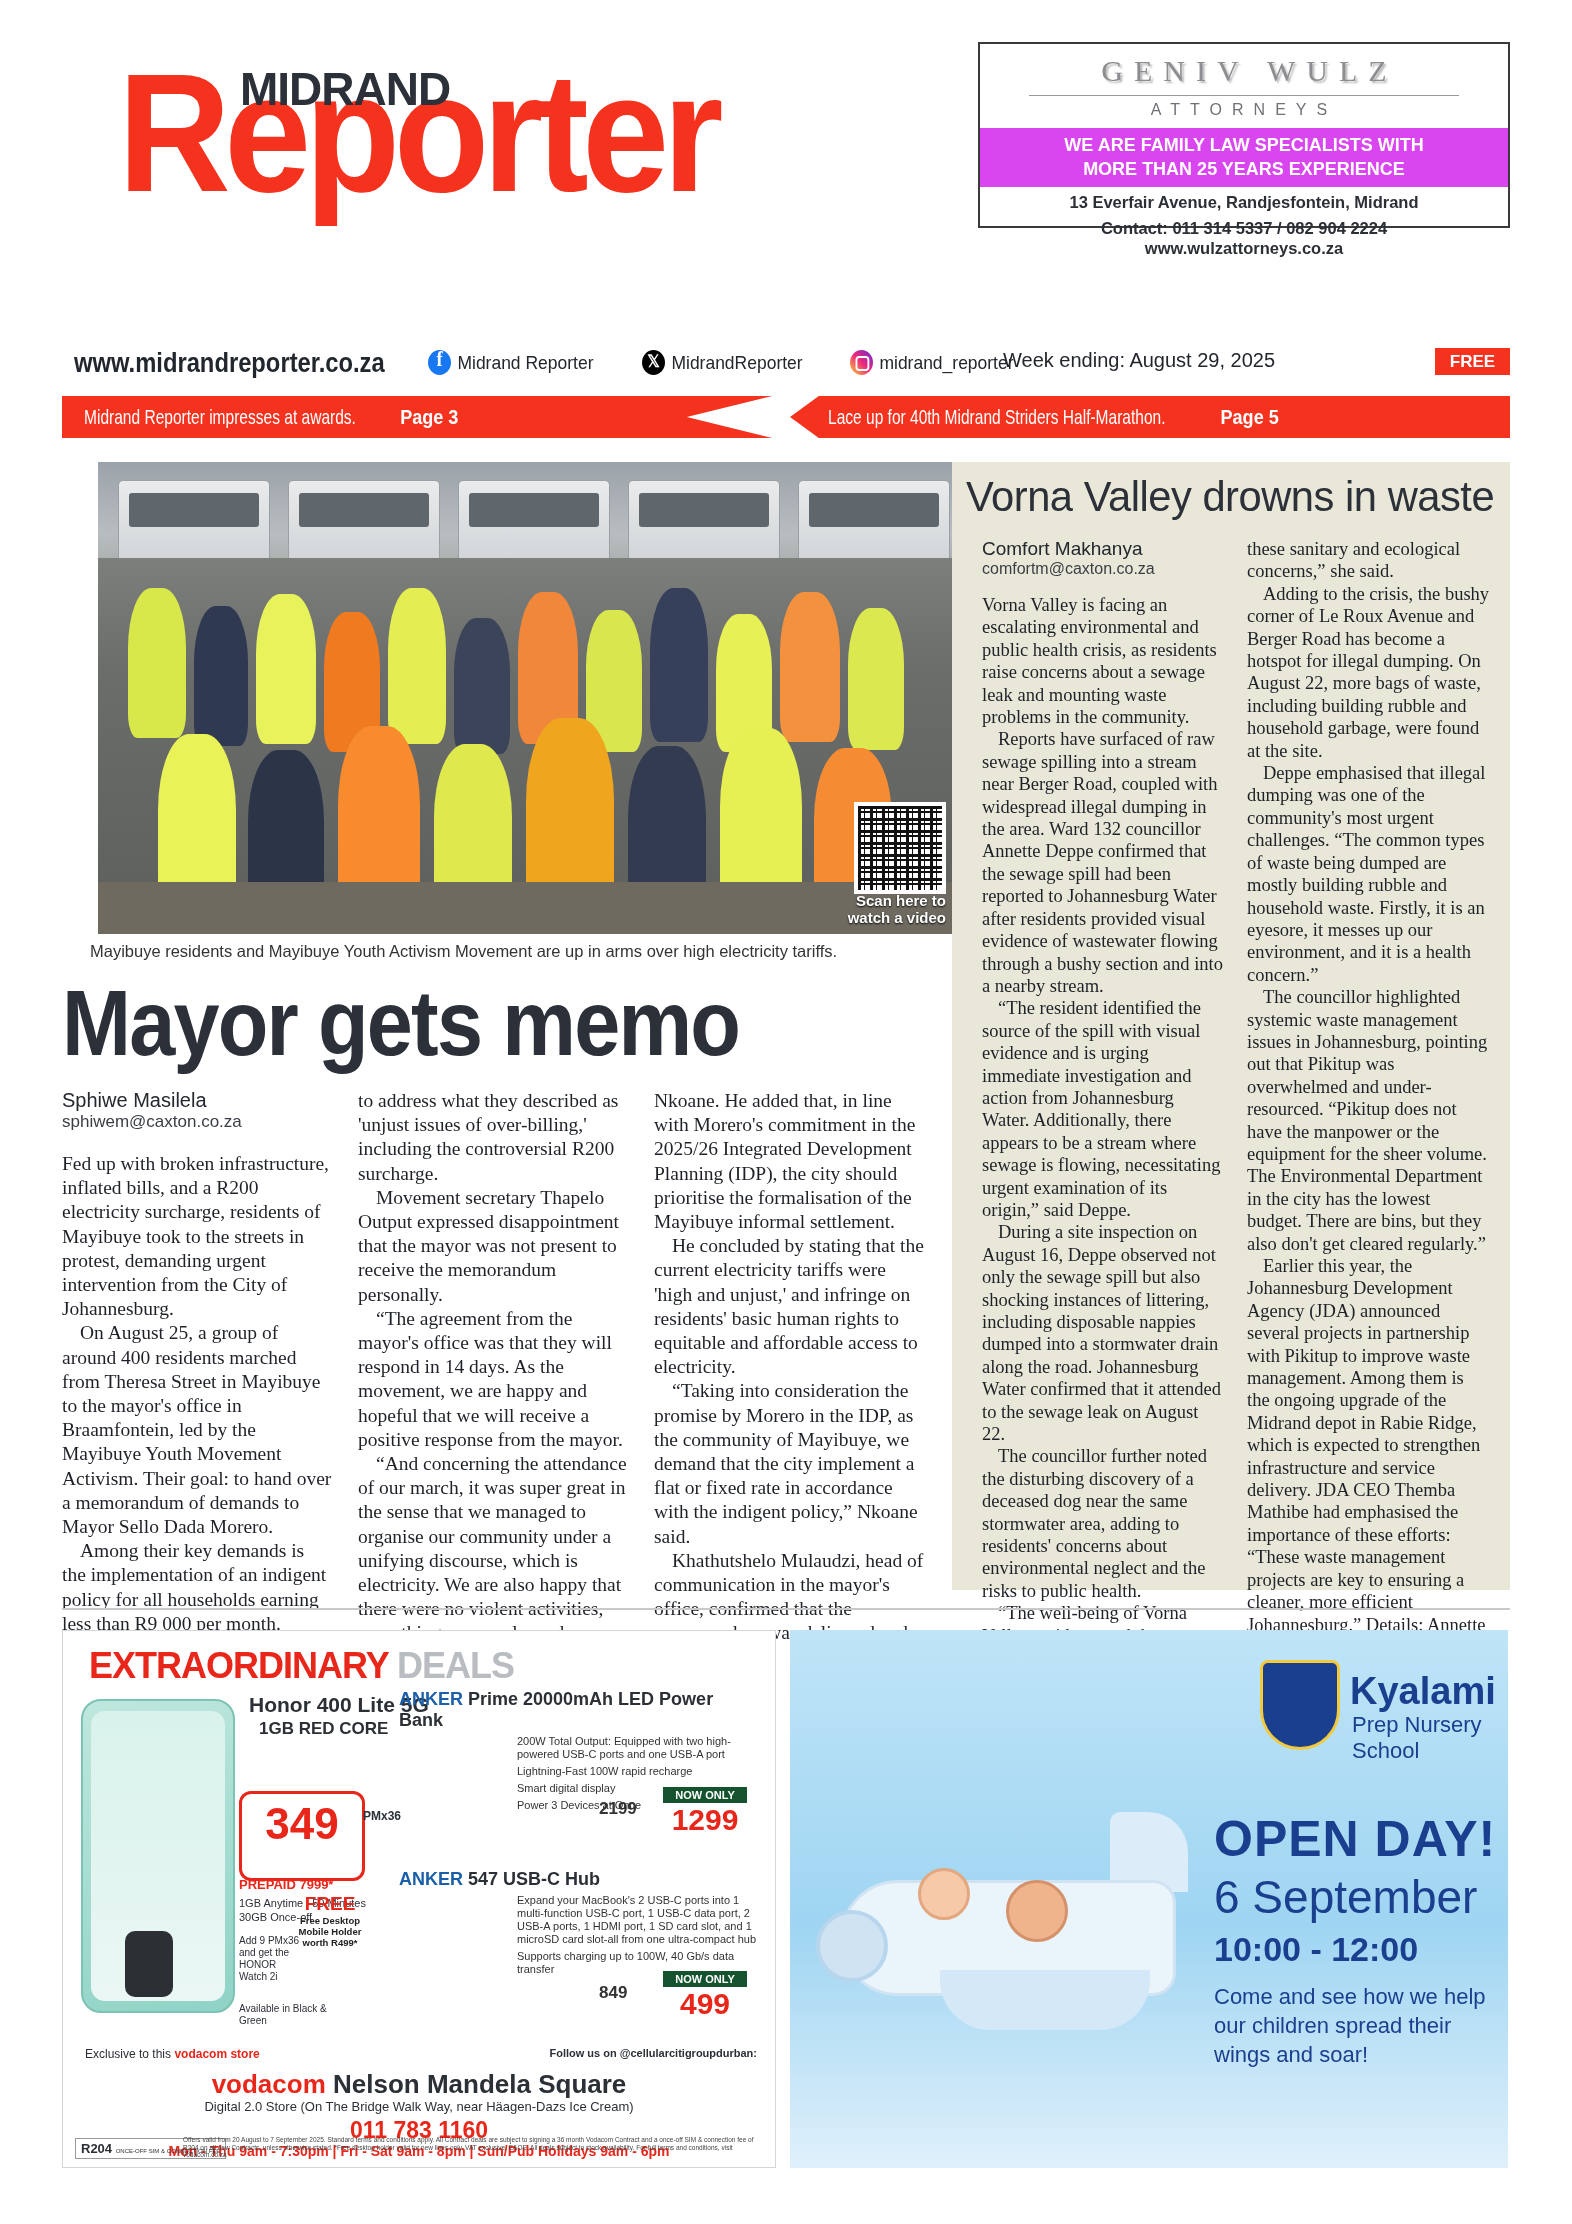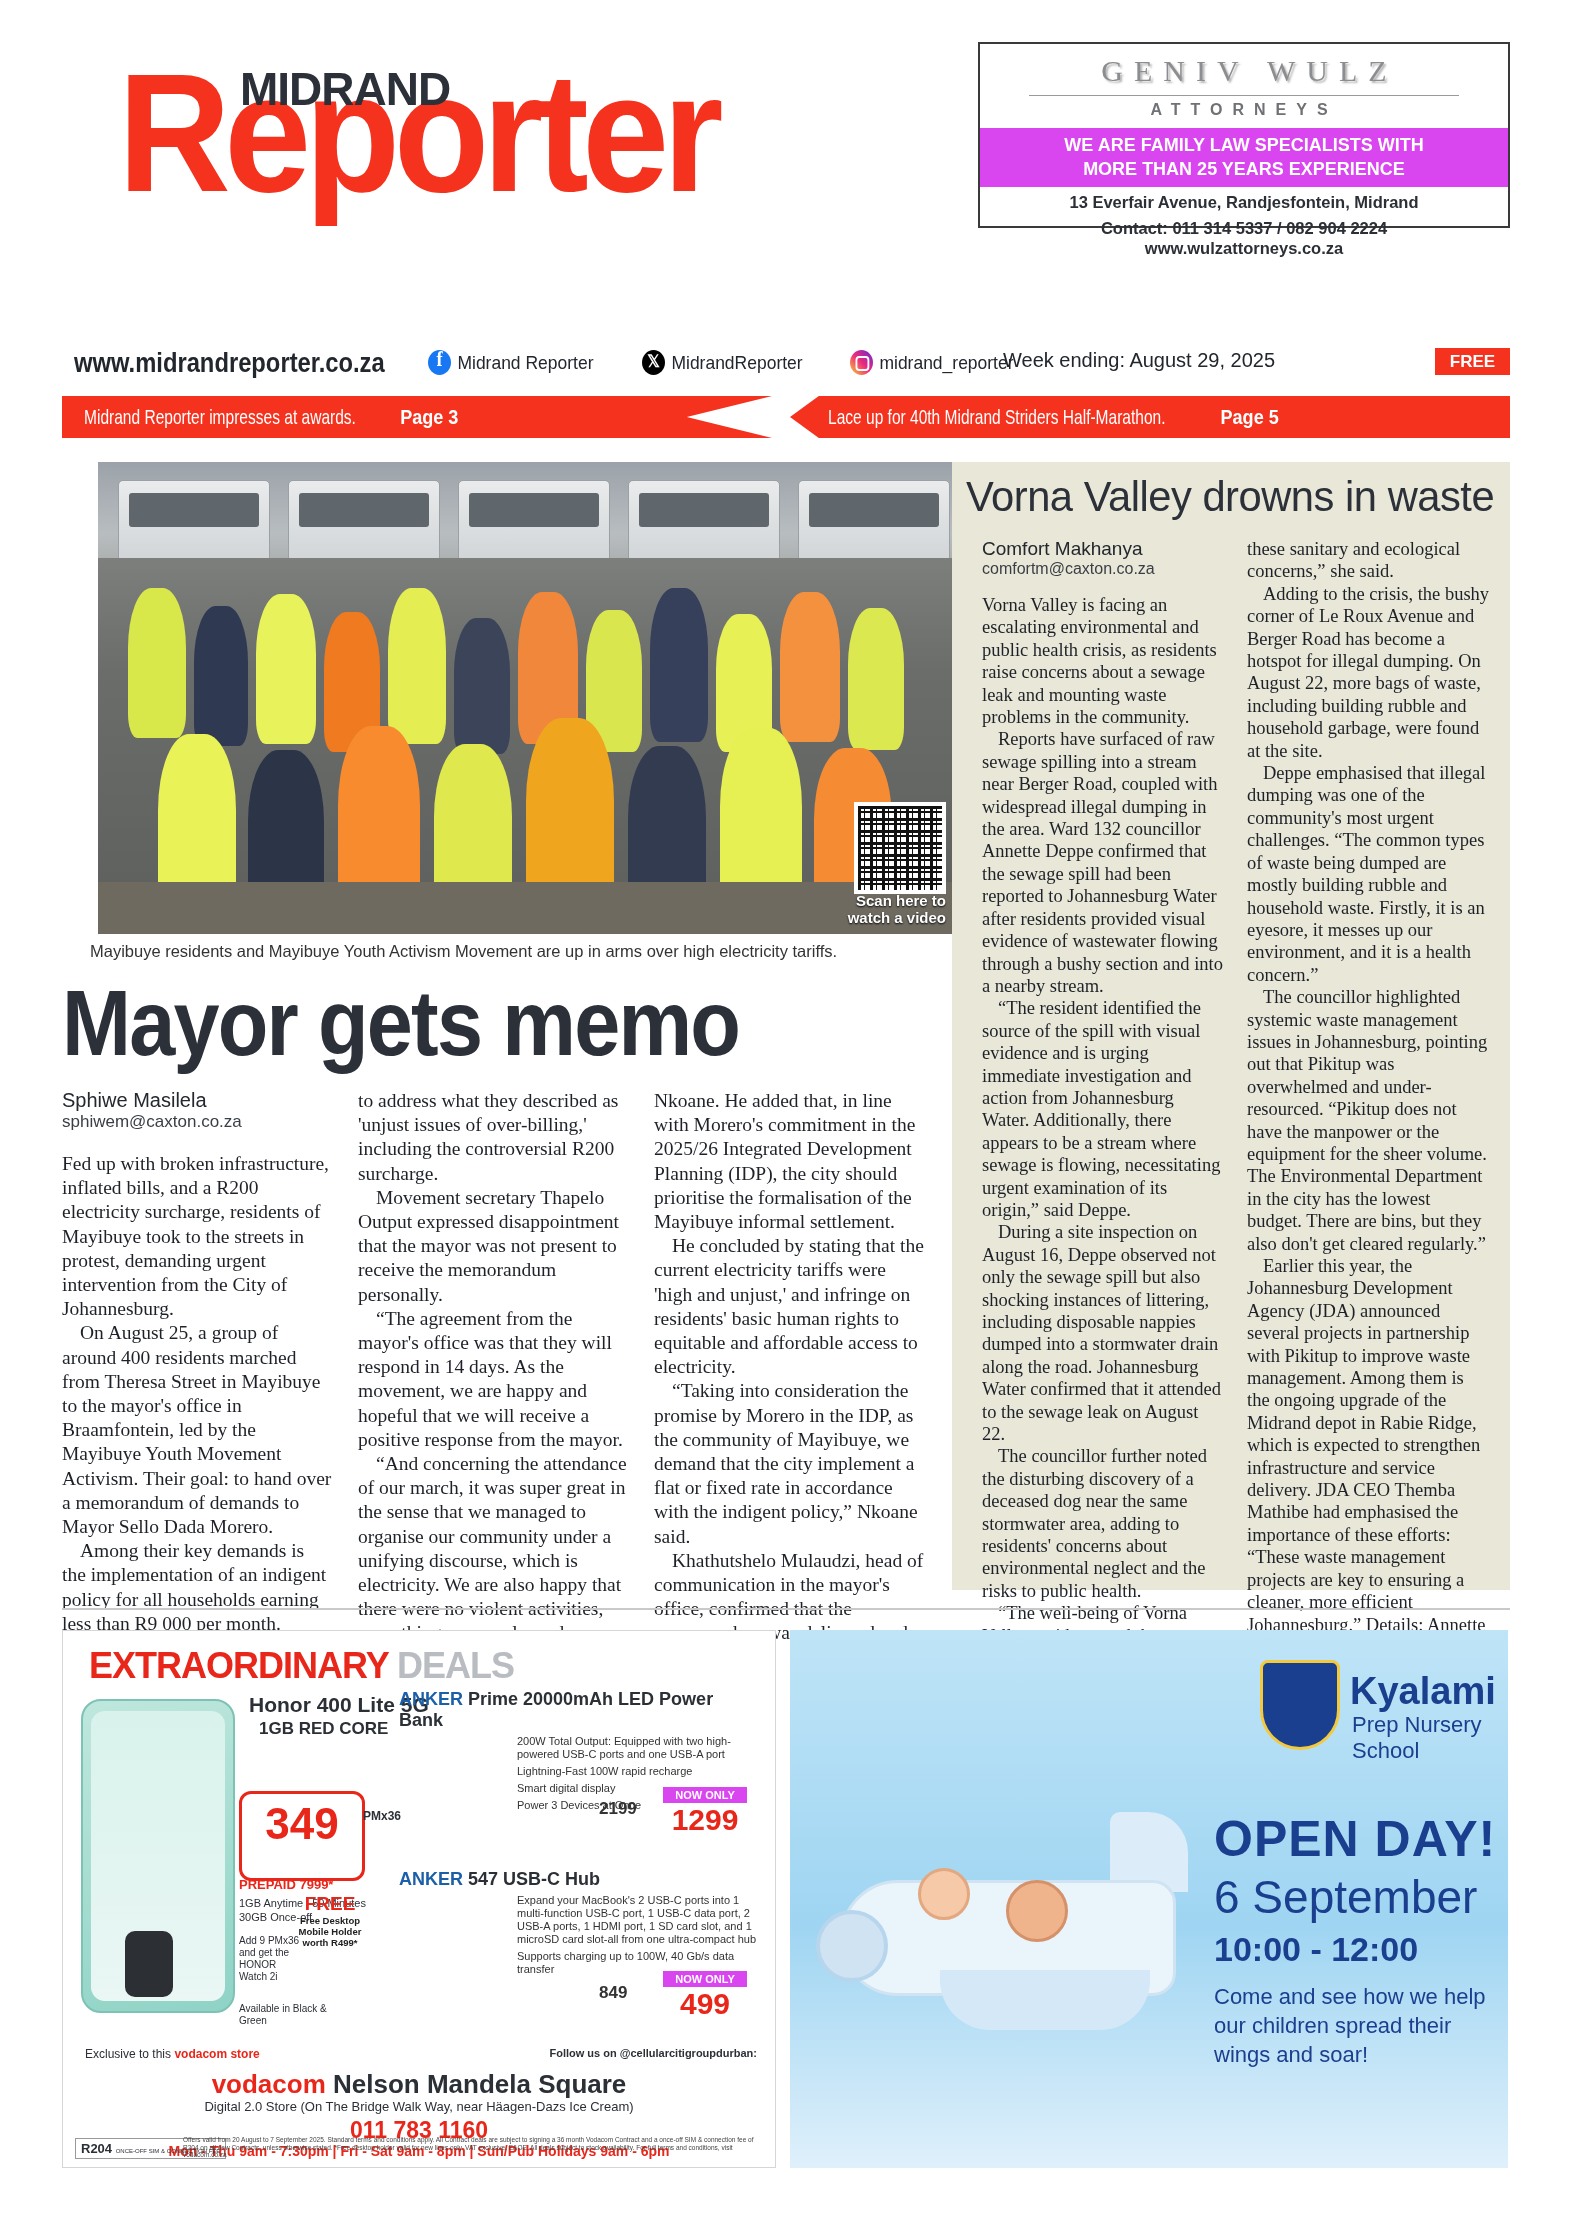--- a/index.html
+++ b/index.html
@@ -9,21 +9,21 @@
   
   .masthead{position:absolute;left:0;top:0;width:1572px;height:330px;}
   .logo-wrap{position:absolute;left:62px;top:28px;width:620px;height:215px;}
   .logo-midrand{position:absolute;left:178px;top:34px;font-size:46px;font-weight:bold;letter-spacing:-1px;color:#2b3039;font-family:"Liberation Sans",sans-serif;}
   .logo-reporter{position:absolute;left:56px;top:30px;font-size:168px;line-height:150px;font-weight:bold;color:#f5321e;font-family:"Liberation Sans",sans-serif;letter-spacing:-7px;transform:scaleX(0.93);transform-origin:left top;}
 
   .adbox{position:absolute;left:978px;top:42px;width:532px;height:186px;border:2px solid #3a3a3a;background:#fff;box-sizing:border-box;}
   .ad-brand{text-align:center;padding-top:10px;}
   .ad-brand-name{font-family:"Liberation Serif",serif;font-size:30px;letter-spacing:11px;color:#8b8d90;text-shadow:2px 2px 2px rgba(120,120,120,.55);font-weight:normal;padding-left:11px;}
   .ad-rule{width:430px;height:1px;background:#9a9a9a;margin:7px auto 5px auto;}
-  .ad-attorneys{font-size:16px;letter-spacing:10px;color:#6f7175;font-weight:bold;}
+  .ad-attorneys{font-size:16px;letter-spacing:10px;color:#6f7175;font-weight:normal;}
   .ad-red{background:#d946ef;color:#fff;font-weight:bold;font-size:18px;line-height:24px;text-align:center;padding:5px 4px 6px 4px;margin-top:9px;}
   .ad-contact{text-align:center;font-size:16.5px;line-height:21px;font-weight:bold;color:#2b2f36;padding-top:5px;}
   .ad-url{text-align:center;font-size:16.5px;font-weight:bold;color:#2b2f36;}
 
   .infobar{position:absolute;left:0;top:348px;width:1572px;height:34px;}
   .site-url{position:absolute;left:74px;top:0;font-size:27px;font-weight:bold;color:#22262d;font-family:"Liberation Sans",sans-serif;transform:scaleX(0.88);transform-origin:left top;}
   .social{position:absolute;top:2px;display:flex;align-items:center;gap:7px;font-size:19px;color:#22262d;transform:scaleX(0.92);transform-origin:left top;}
   .social-ico{width:25px;height:25px;border-radius:50%;display:inline-block;position:relative;flex:0 0 auto;}
   .ico-fb{background:#1877f2;}
   .ico-fb::after{content:"f";position:absolute;left:0;top:-2px;width:25px;text-align:center;color:#fff;font-size:20px;font-weight:bold;font-family:"Liberation Serif",serif;}
@@ -97,21 +97,21 @@
   .watch{position:absolute;left:62px;top:300px;width:48px;height:66px;border-radius:10px;background:#2c2f33;}
   .pricebox{position:absolute;left:176px;top:160px;width:120px;height:84px;border:3px solid #e8271a;border-radius:12px;}
   .pricebox b{display:block;text-align:center;font-size:44px;color:#e8271a;line-height:60px;}
   .honor-ttl{position:absolute;left:186px;top:62px;font-size:21px;font-weight:bold;}
   .honor-sub{position:absolute;left:196px;top:88px;font-size:17px;font-weight:bold;}
   .freeblk{position:absolute;left:228px;top:262px;width:78px;text-align:center;font-size:12px;font-weight:bold;color:#e8271a;}
   .anker1{position:absolute;left:336px;top:58px;width:360px;}
   .anker-h{font-size:18px;font-weight:bold;}
   .anker-h .blue{color:#1b5fa8;}
   .anker-li{font-size:11px;line-height:13px;color:#333;margin-top:4px;}
-  .nowonly{position:absolute;background:#d946ef;color:#fff;font-size:11px;font-weight:bold;text-align:center;width:84px;padding:2px 0;}
+  .nowonly{position:absolute;background:#14532d;color:#fff;font-size:11px;font-weight:bold;text-align:center;width:84px;padding:2px 0;}
   .nowprice{position:absolute;width:84px;text-align:center;font-size:30px;font-weight:bold;color:#e8271a;}
   .oldprice{position:absolute;font-size:17px;font-weight:bold;color:#333;}
   .vbrand{position:absolute;left:0;right:0;text-align:center;font-size:26px;font-weight:bold;}
   .vbrand .vr{color:#e8271a;}
   .vsmall{position:absolute;left:0;right:0;text-align:center;font-size:13px;}
   .vphone{position:absolute;left:0;right:0;text-align:center;font-size:23px;font-weight:bold;color:#e8271a;}
   .vhours{position:absolute;left:0;right:0;text-align:center;font-size:14px;font-weight:bold;color:#e8271a;}
   .vterms{position:absolute;left:120px;right:12px;bottom:8px;font-size:6.5px;line-height:7.6px;color:#444;}
   .vr204{position:absolute;left:12px;bottom:8px;font-size:13px;font-weight:bold;border:1px solid #999;padding:2px 5px;}
   .vsocial{position:absolute;right:18px;top:416px;font-size:11px;font-weight:bold;}

